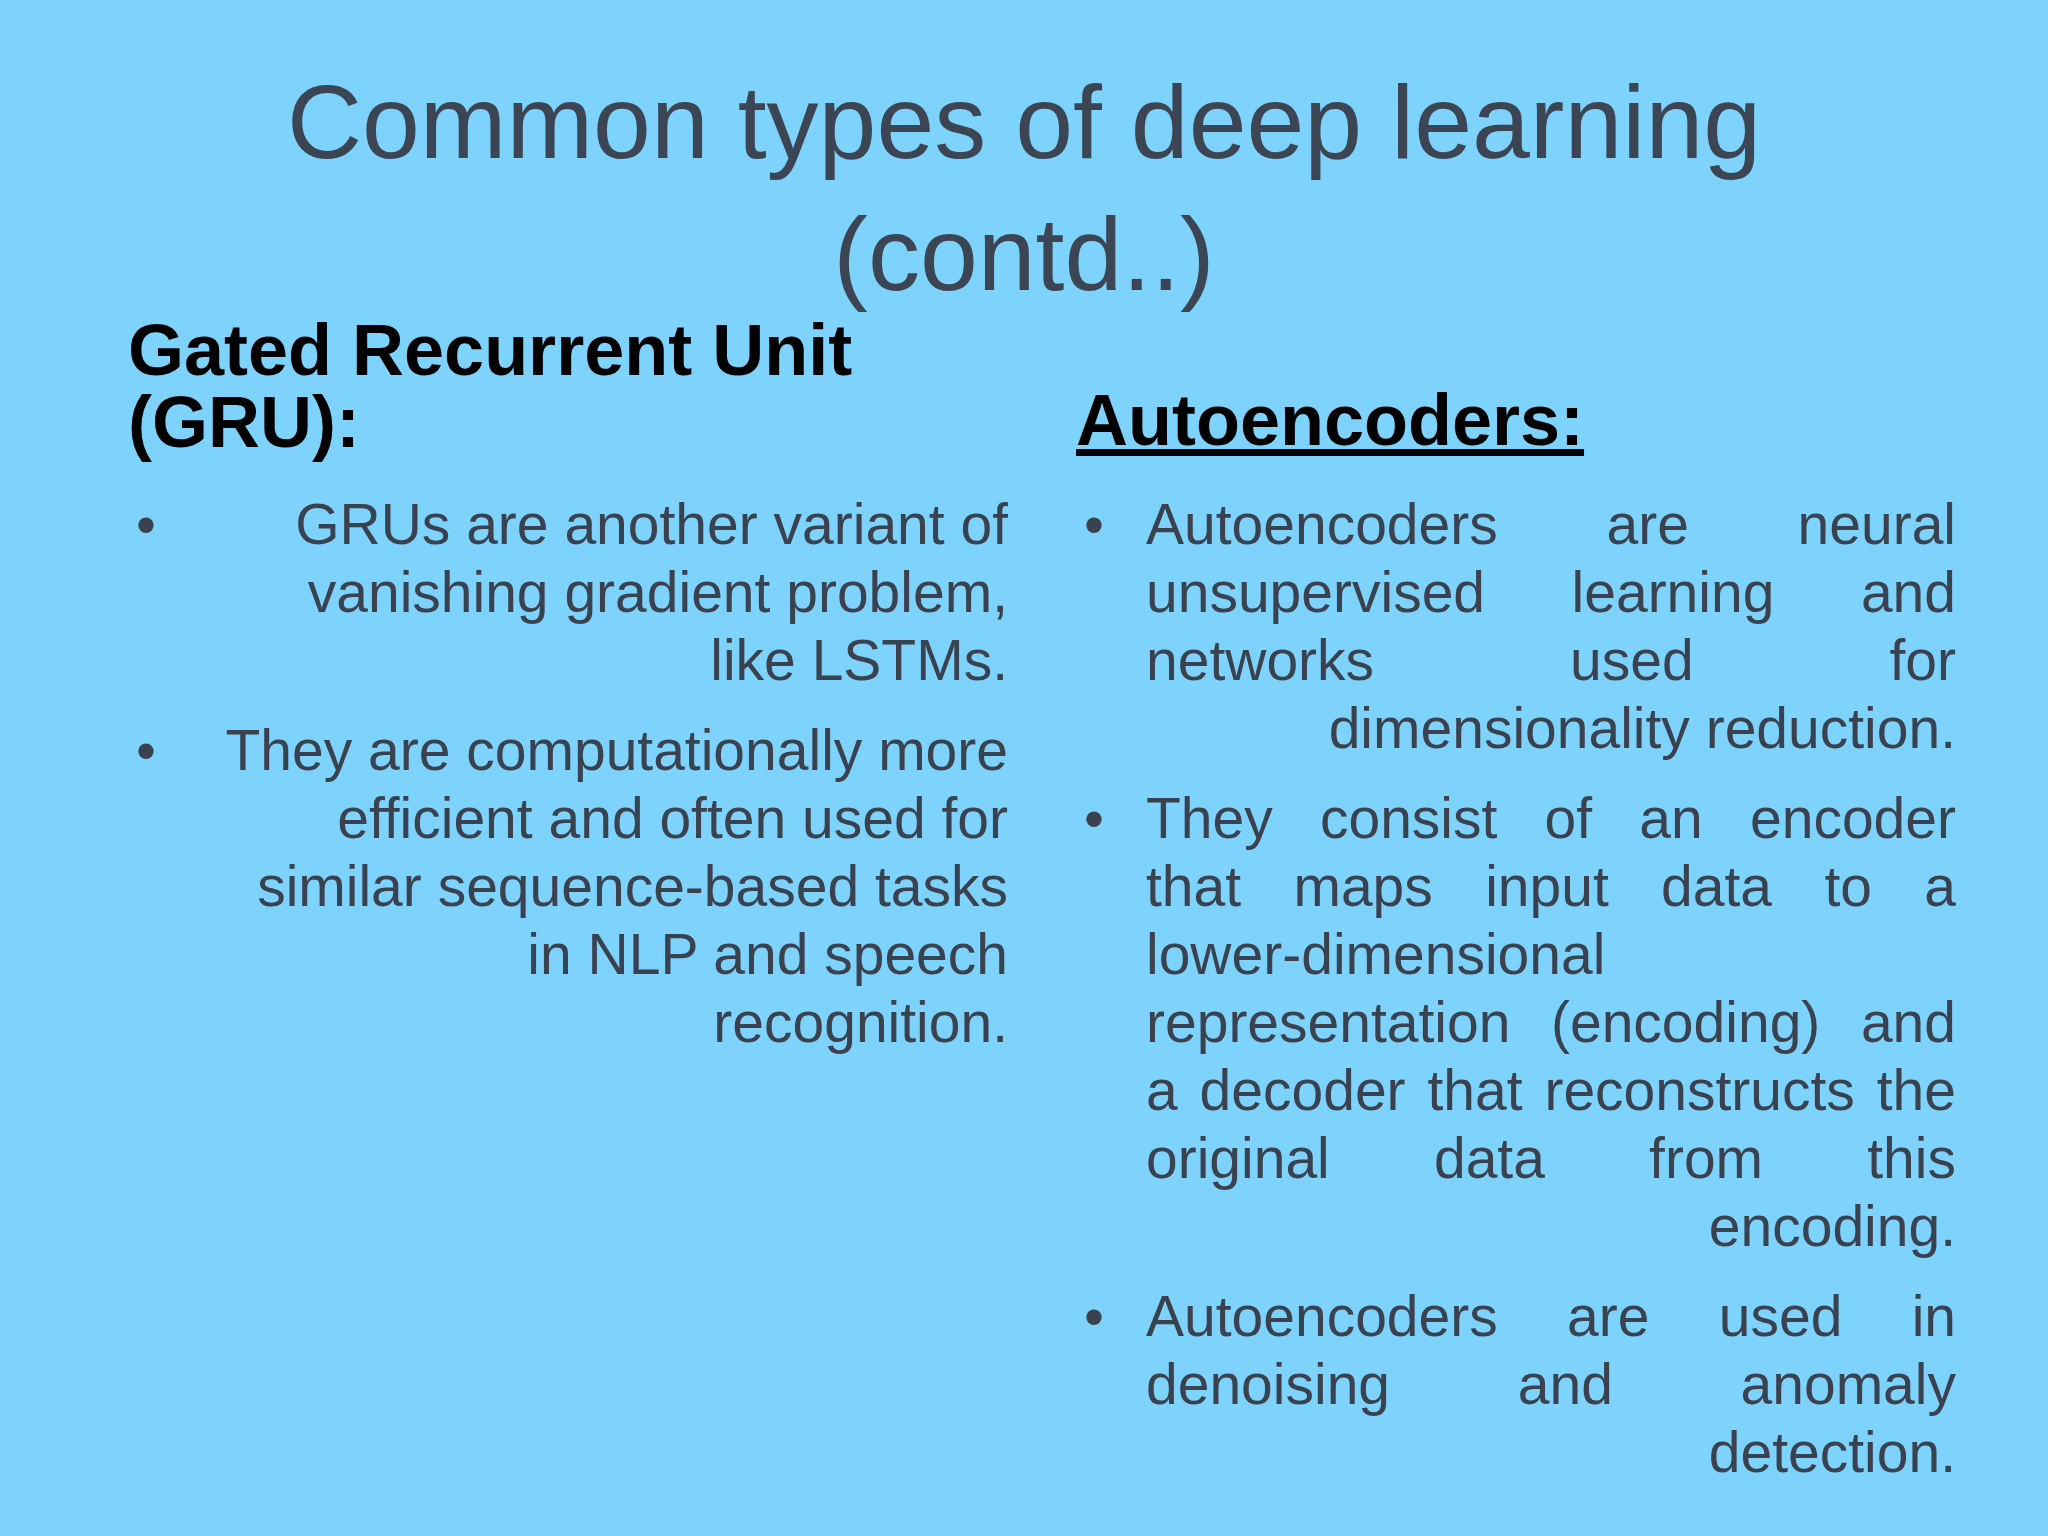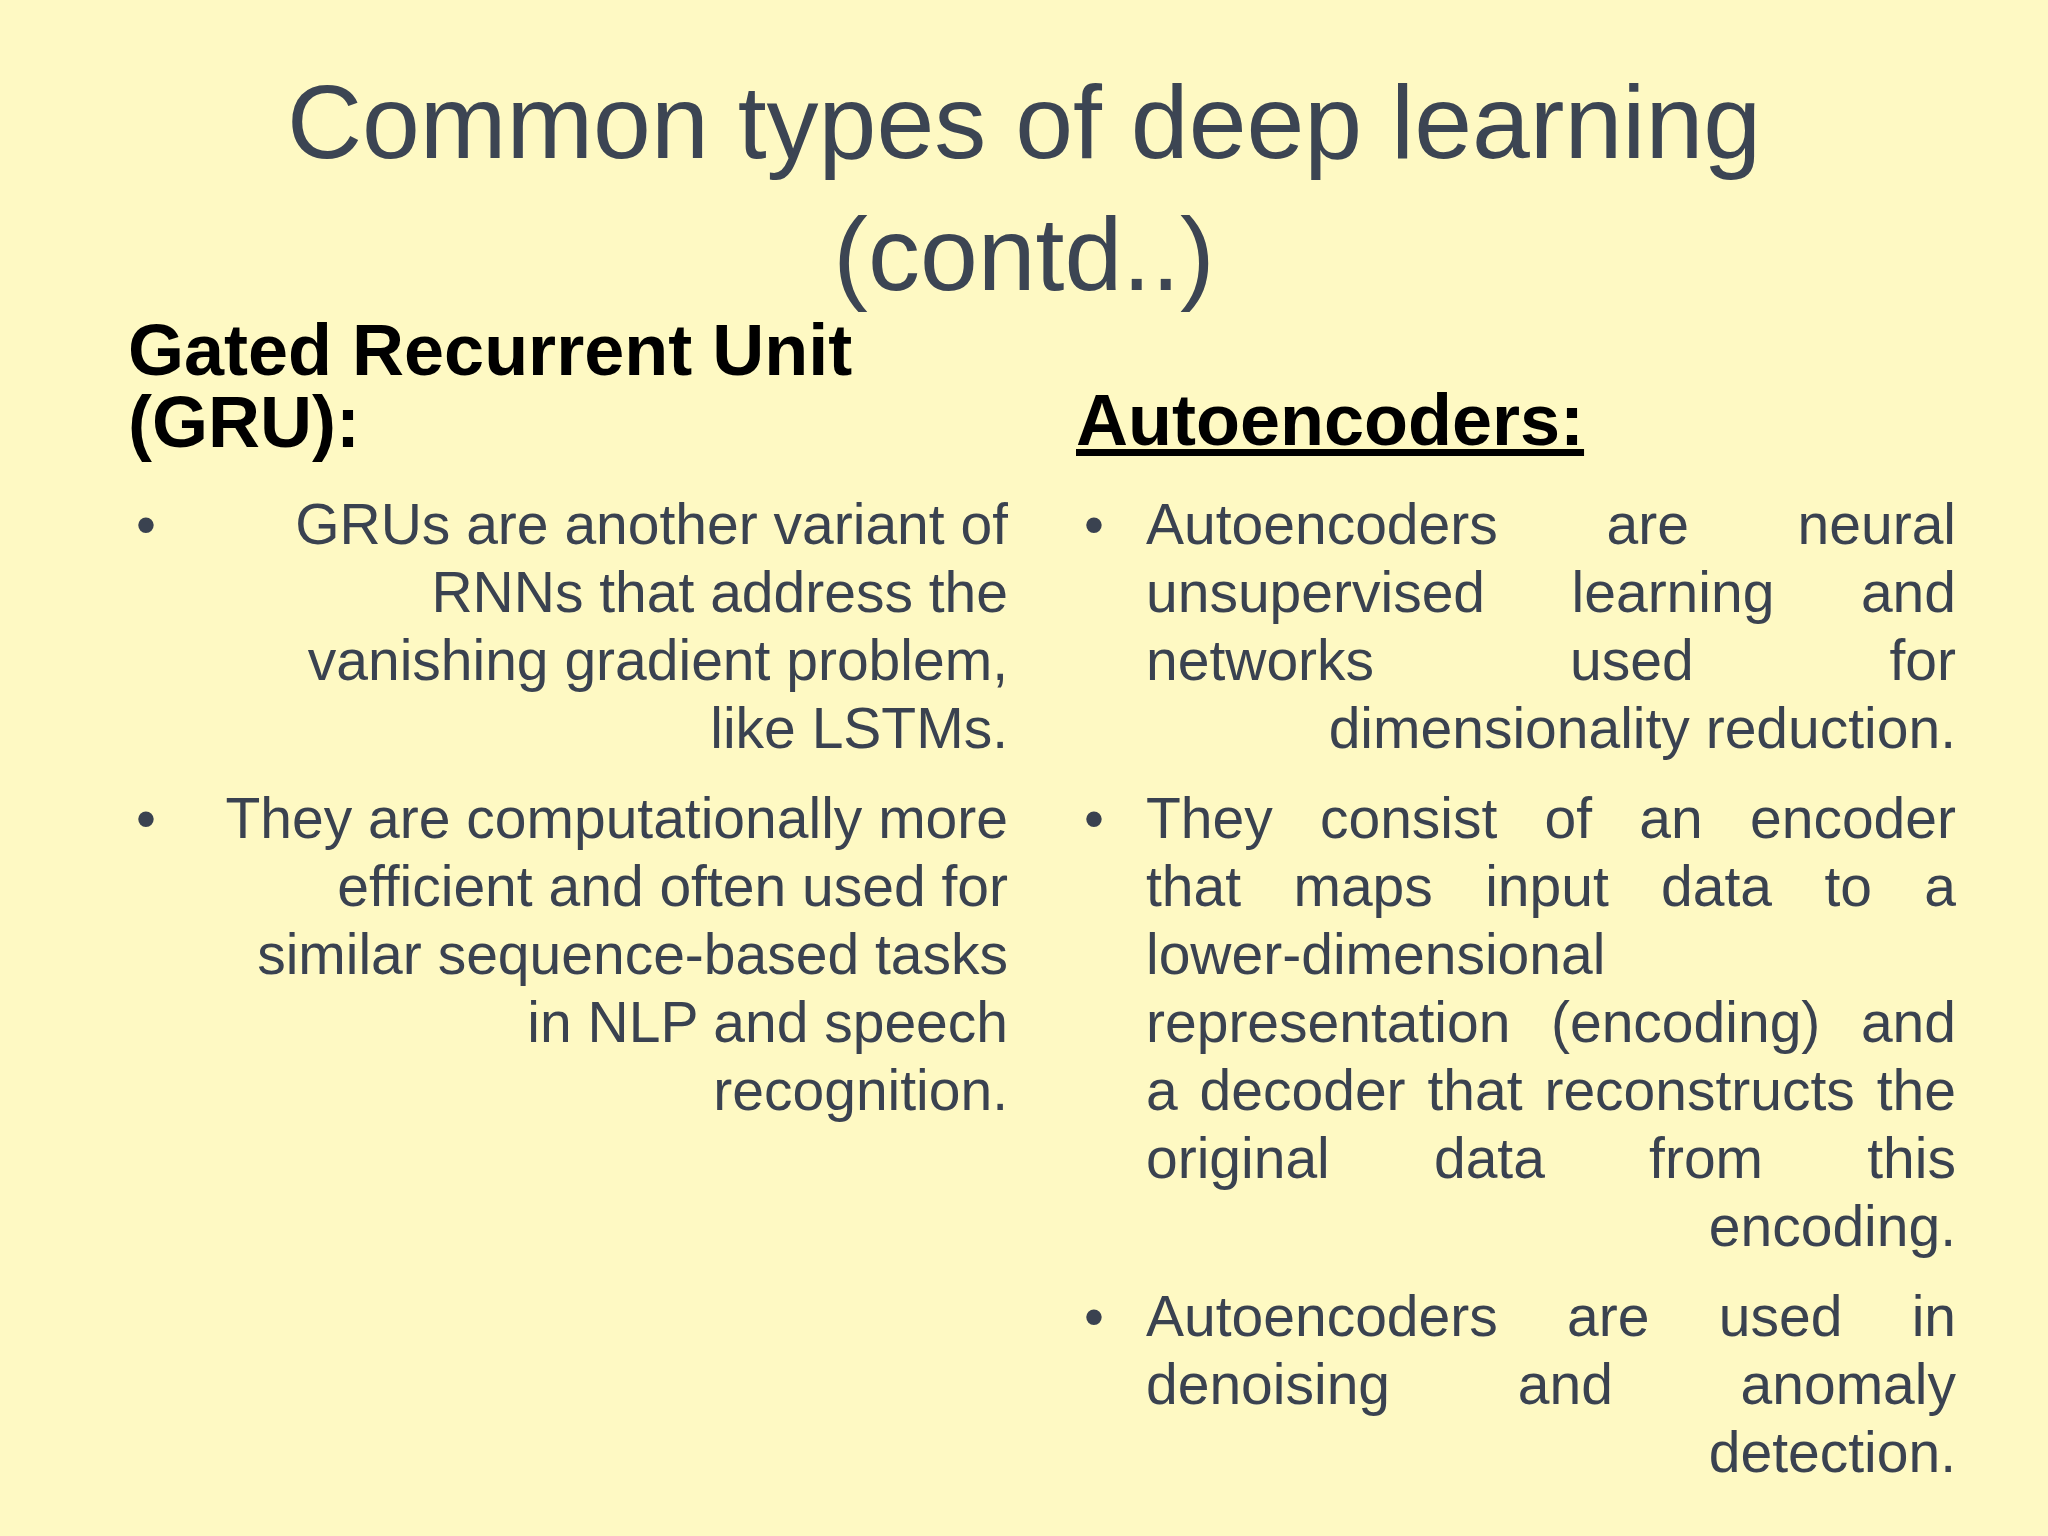--- a/index.html
+++ b/index.html
@@ -5,21 +5,21 @@
   html, body {
     margin: 0;
     padding: 0;
     background: #ffffff;
   }
   .slide {
     position: relative;
     width: 2048px;
     height: 1536px;
     overflow: hidden;
-    background: #fef9c3;
+    background: #7dd3fc;
     font-family: "Liberation Sans", "DejaVu Sans", sans-serif;
   }
   .title {
     position: absolute;
     top: 56px;
     left: 0;
     right: 0;
     text-align: center;
     font-size: 104px;
     line-height: 132px;
@@ -98,21 +98,20 @@
 
   <div class="heading heading-left">Gated Recurrent Unit (GRU):</div>
 
   <div class="heading heading-right">Autoencoders:</div>
 
   <ul class="bullet-list list-left col-left">
     <li class="bullet-item">
       <span class="bullet-dot">•</span>
       <div class="bullet-text">
           <div class="tline">GRUs are another variant of</div>
-          <div class="tline">RNNs that address the</div>
           <div class="tline">vanishing gradient problem,</div>
           <div class="tline last">like LSTMs.</div>
         </div>
     </li>
     <li class="bullet-item">
       <span class="bullet-dot">•</span>
       <div class="bullet-text">
           <div class="tline">They are computationally more</div>
           <div class="tline">efficient and often used for</div>
           <div class="tline">similar sequence-based tasks</div>

